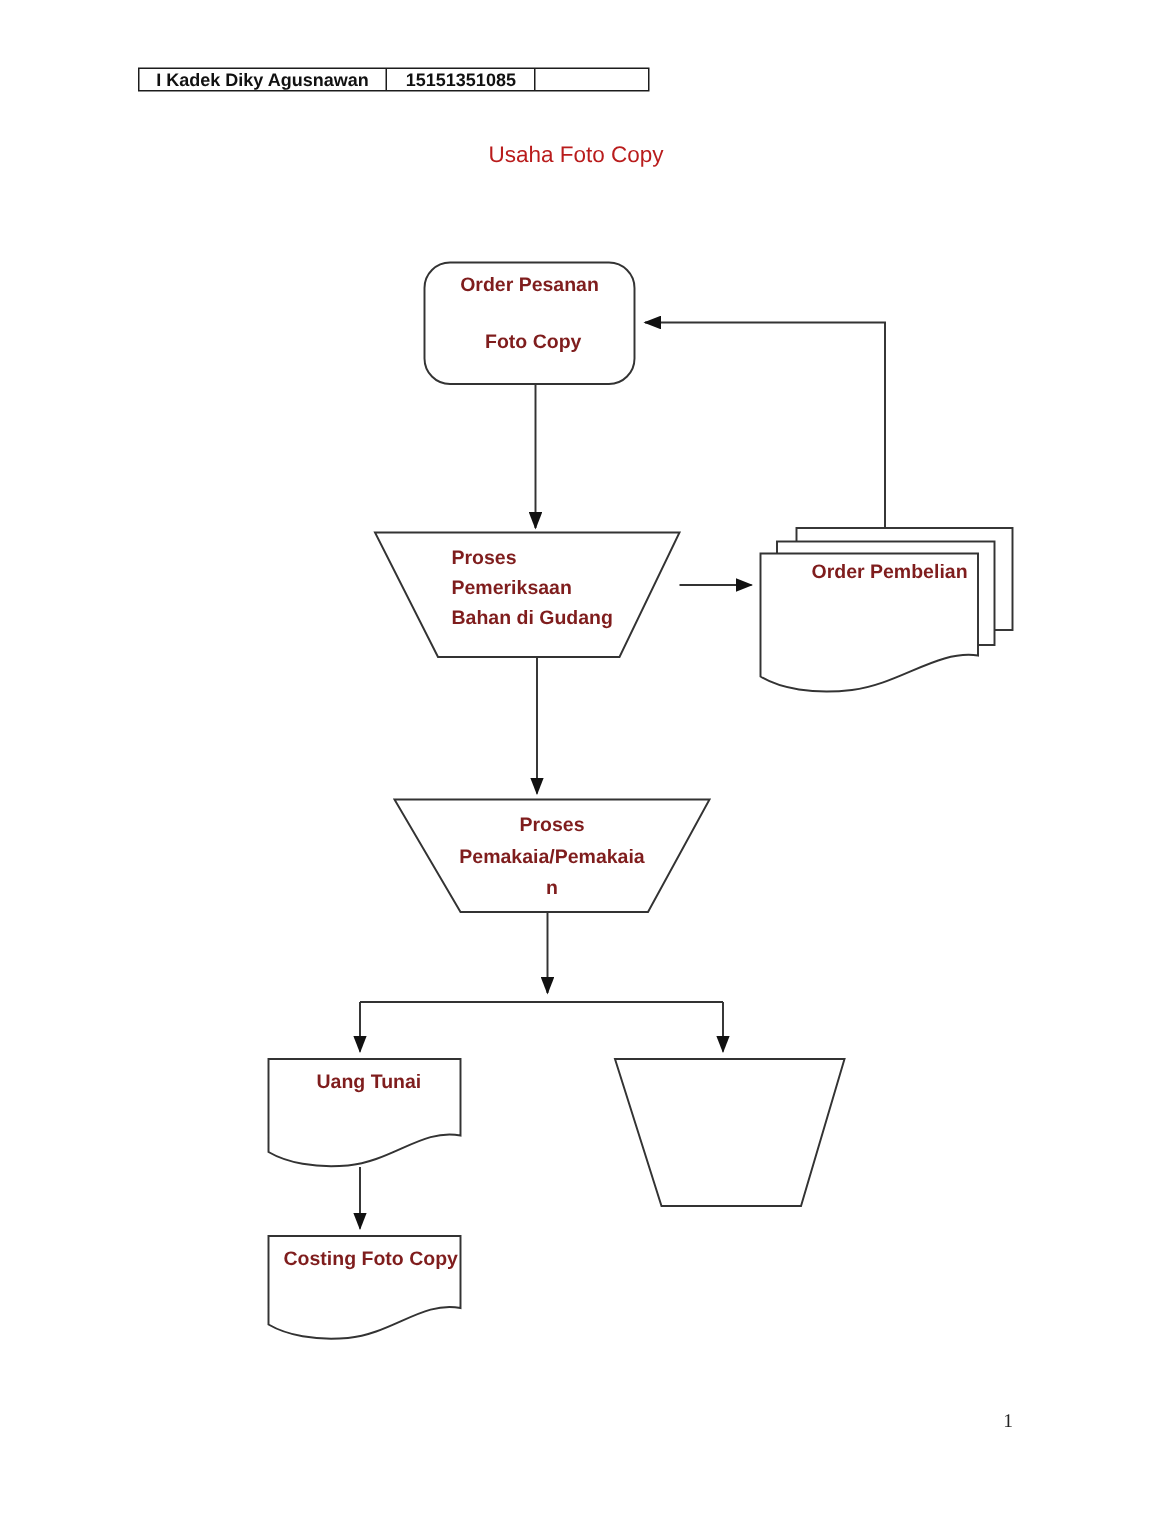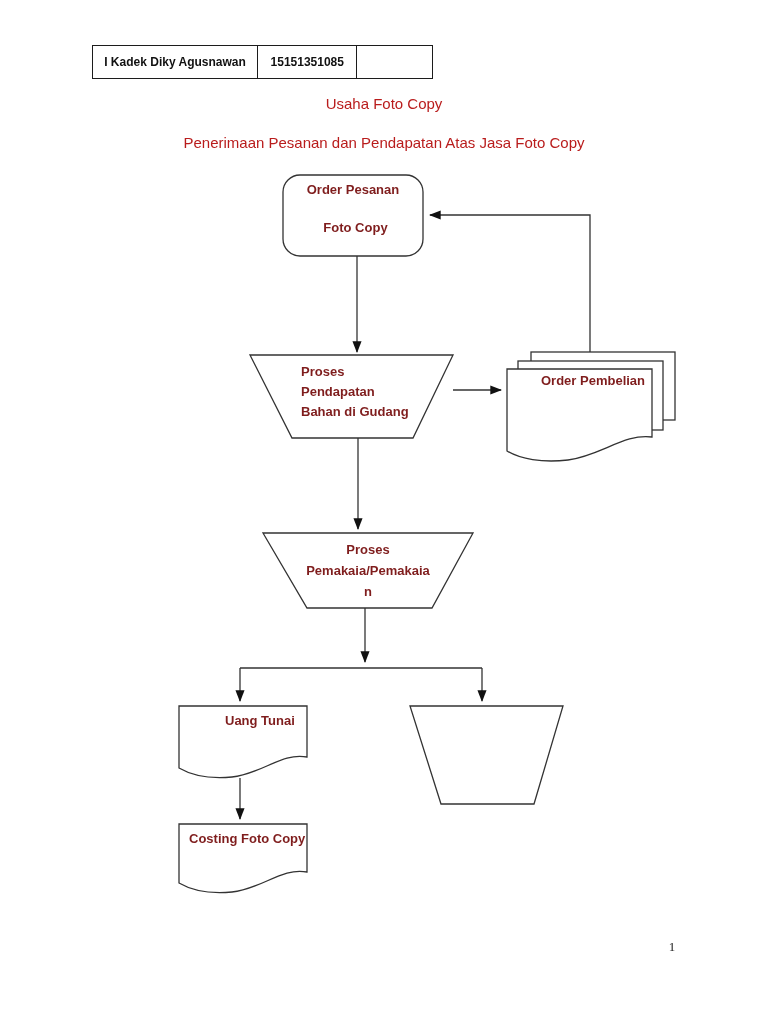--- a/index.html
+++ b/index.html
@@ -10,21 +10,21 @@
     background: #ffffff;
     font-family: "Liberation Sans", "DejaVu Sans", sans-serif;
     color: #111111;
     overflow: hidden;
   }
 
   
   .header-table {
     position: absolute;
     left: 92px; top: 45px;
-    width: 341px; height: 34px;
+    width: 341px; height: 16px;
     display: flex;
     border: 1.6px solid #1c1c1c;
     box-sizing: border-box;
   }
   .header-table .cell {
     display: flex;
     align-items: center;
     justify-content: center;
     font-size: 12px;
     font-weight: 700;
@@ -84,21 +84,20 @@
 
 <div class="page">
 
   <div class="header-table">
     <div class="cell c1">I Kadek Diky Agusnawan</div>
     <div class="cell c2">15151351085</div>
     <div class="cell c3"></div>
   </div>
 
   <div class="doc-title">Usaha Foto Copy</div>
-  <div class="doc-subtitle">Penerimaan Pesanan dan Pendapatan Atas Jasa Foto Copy</div>
 
   <svg class="flow" viewBox="0 0 768 1024" fill="none" stroke="#333333" stroke-width="1.3">
     <defs>
       <marker id="arr" markerWidth="9" markerHeight="7" refX="8.2" refY="3.5" orient="auto">
         <path d="M0,0 L9,3.5 L0,7 Z" fill="#111111" stroke="none"></path>
       </marker>
     </defs>
 
     <g>
       <rect x="531" y="352" width="144" height="68" fill="#ffffff" stroke="#333333"></rect>
@@ -127,32 +126,32 @@
     <line x1="240" y1="668" x2="240" y2="701" marker-end="url(#arr)"></line>
     <line x1="482" y1="668" x2="482" y2="701" marker-end="url(#arr)"></line>
     <line x1="240" y1="778" x2="240" y2="819" marker-end="url(#arr)"></line>
   </svg>
 
   <div class="node-label label-center" style="left:283px; top:182px; width:140px;">Order Pesanan</div>
   <div class="node-label label-center" style="left:283px; top:220px; width:145px;">Foto Copy</div>
 
   <div class="node-label lh20" style="left:301px; top:362px;">
     <div>Proses</div>
-    <div>Pendapatan</div>
+    <div>Pemeriksaan</div>
     <div>Bahan di Gudang</div>
   </div>
 
   <div class="node-label" style="left:541px; top:373px;">Order Pembelian</div>
 
   <div class="node-label label-center lh21" style="left:268px; top:539px; width:200px;">
     <div>Proses</div>
     <div>Pemakaia/Pemakaia</div>
     <div>n</div>
   </div>
 
-  <div class="node-label" style="left:211px; top:713px;margin-left:14px;">Uang Tunai</div>
+  <div class="node-label" style="left:211px; top:713px;">Uang Tunai</div>
 
 
   <div class="node-label" style="left:189px; top:831px;">Costing Foto Copy</div>
 
   <div class="page-number">1</div>
 
 </div>
 
 </body></html>

